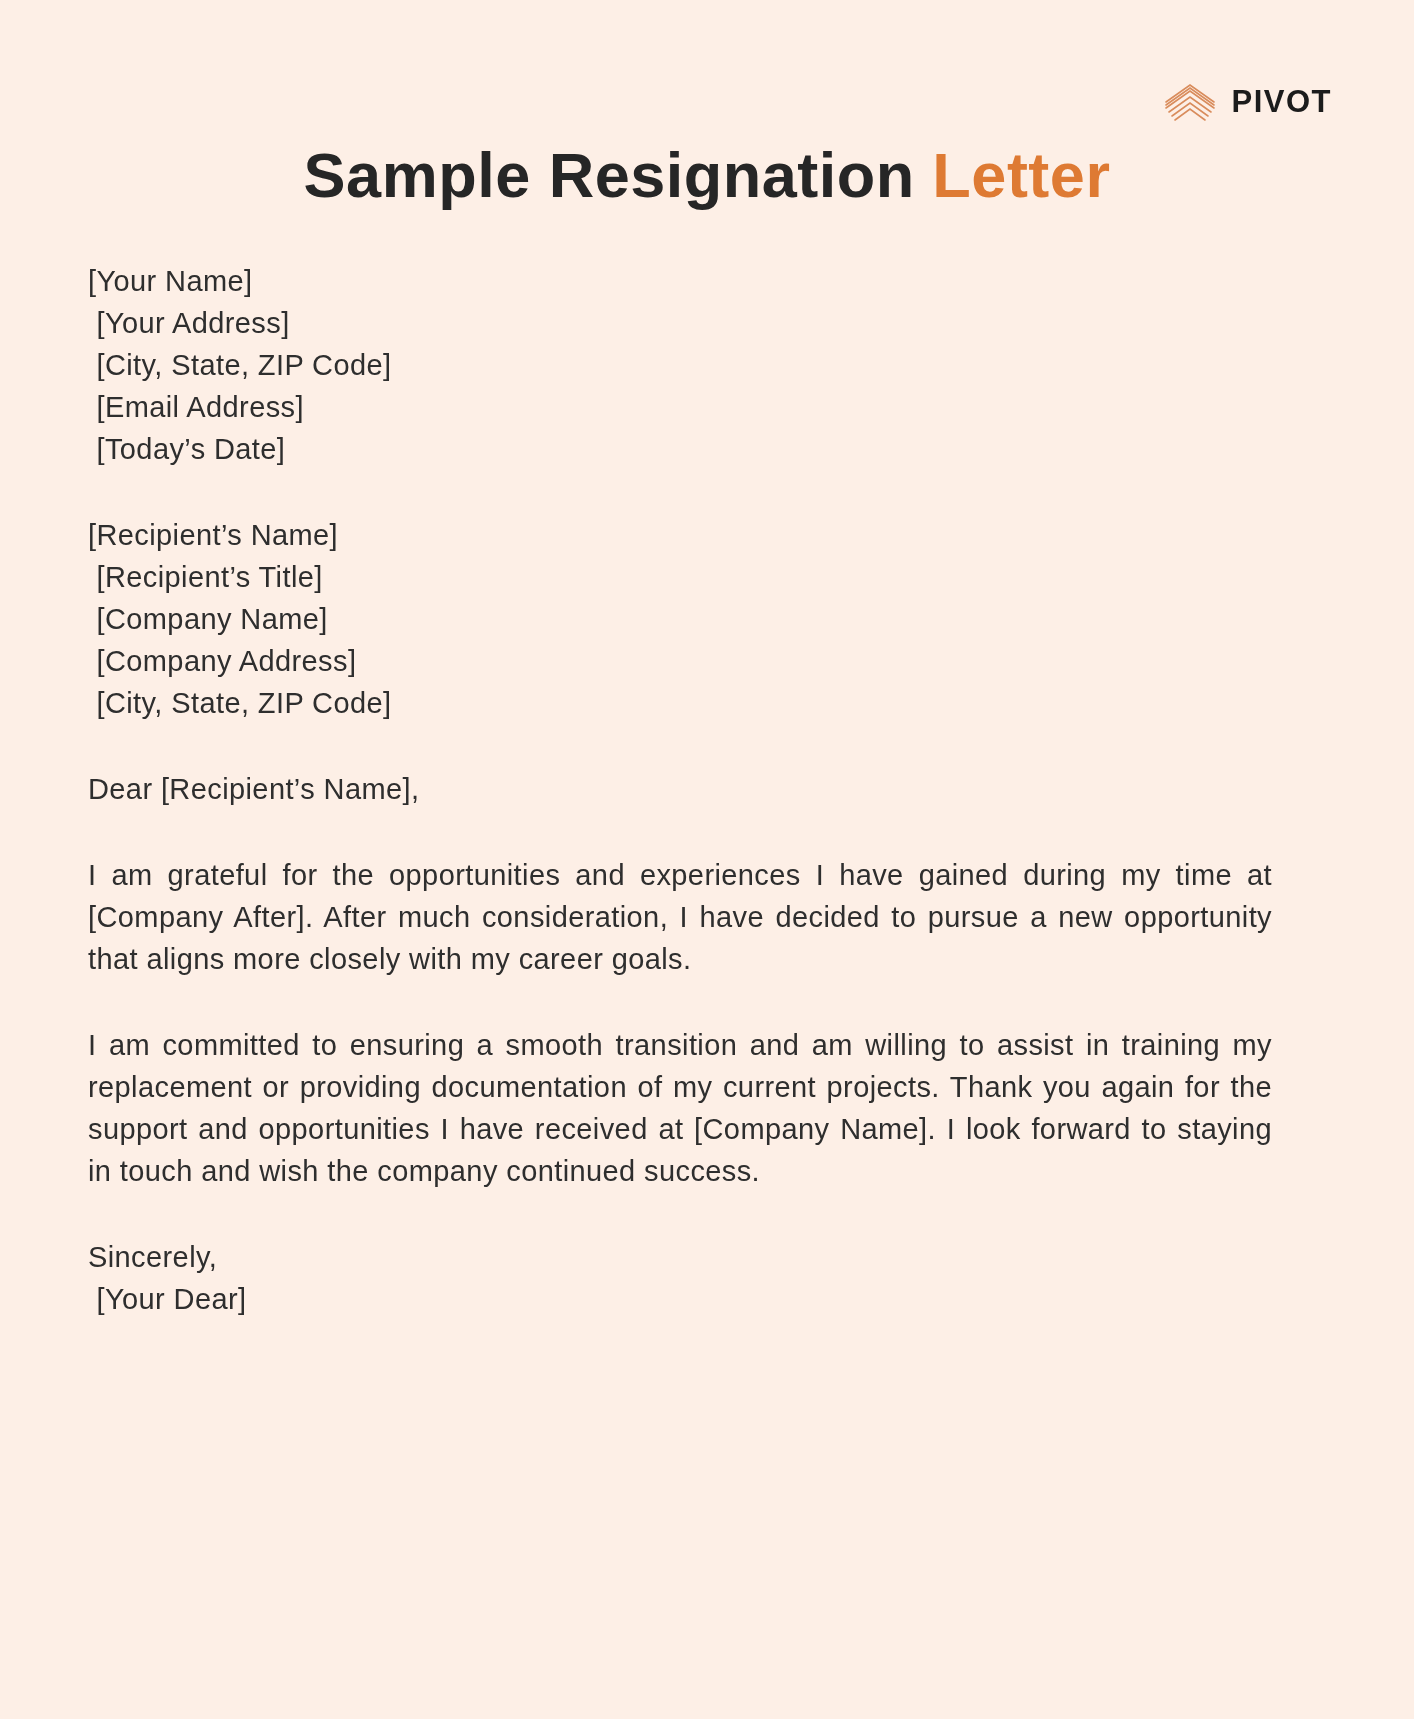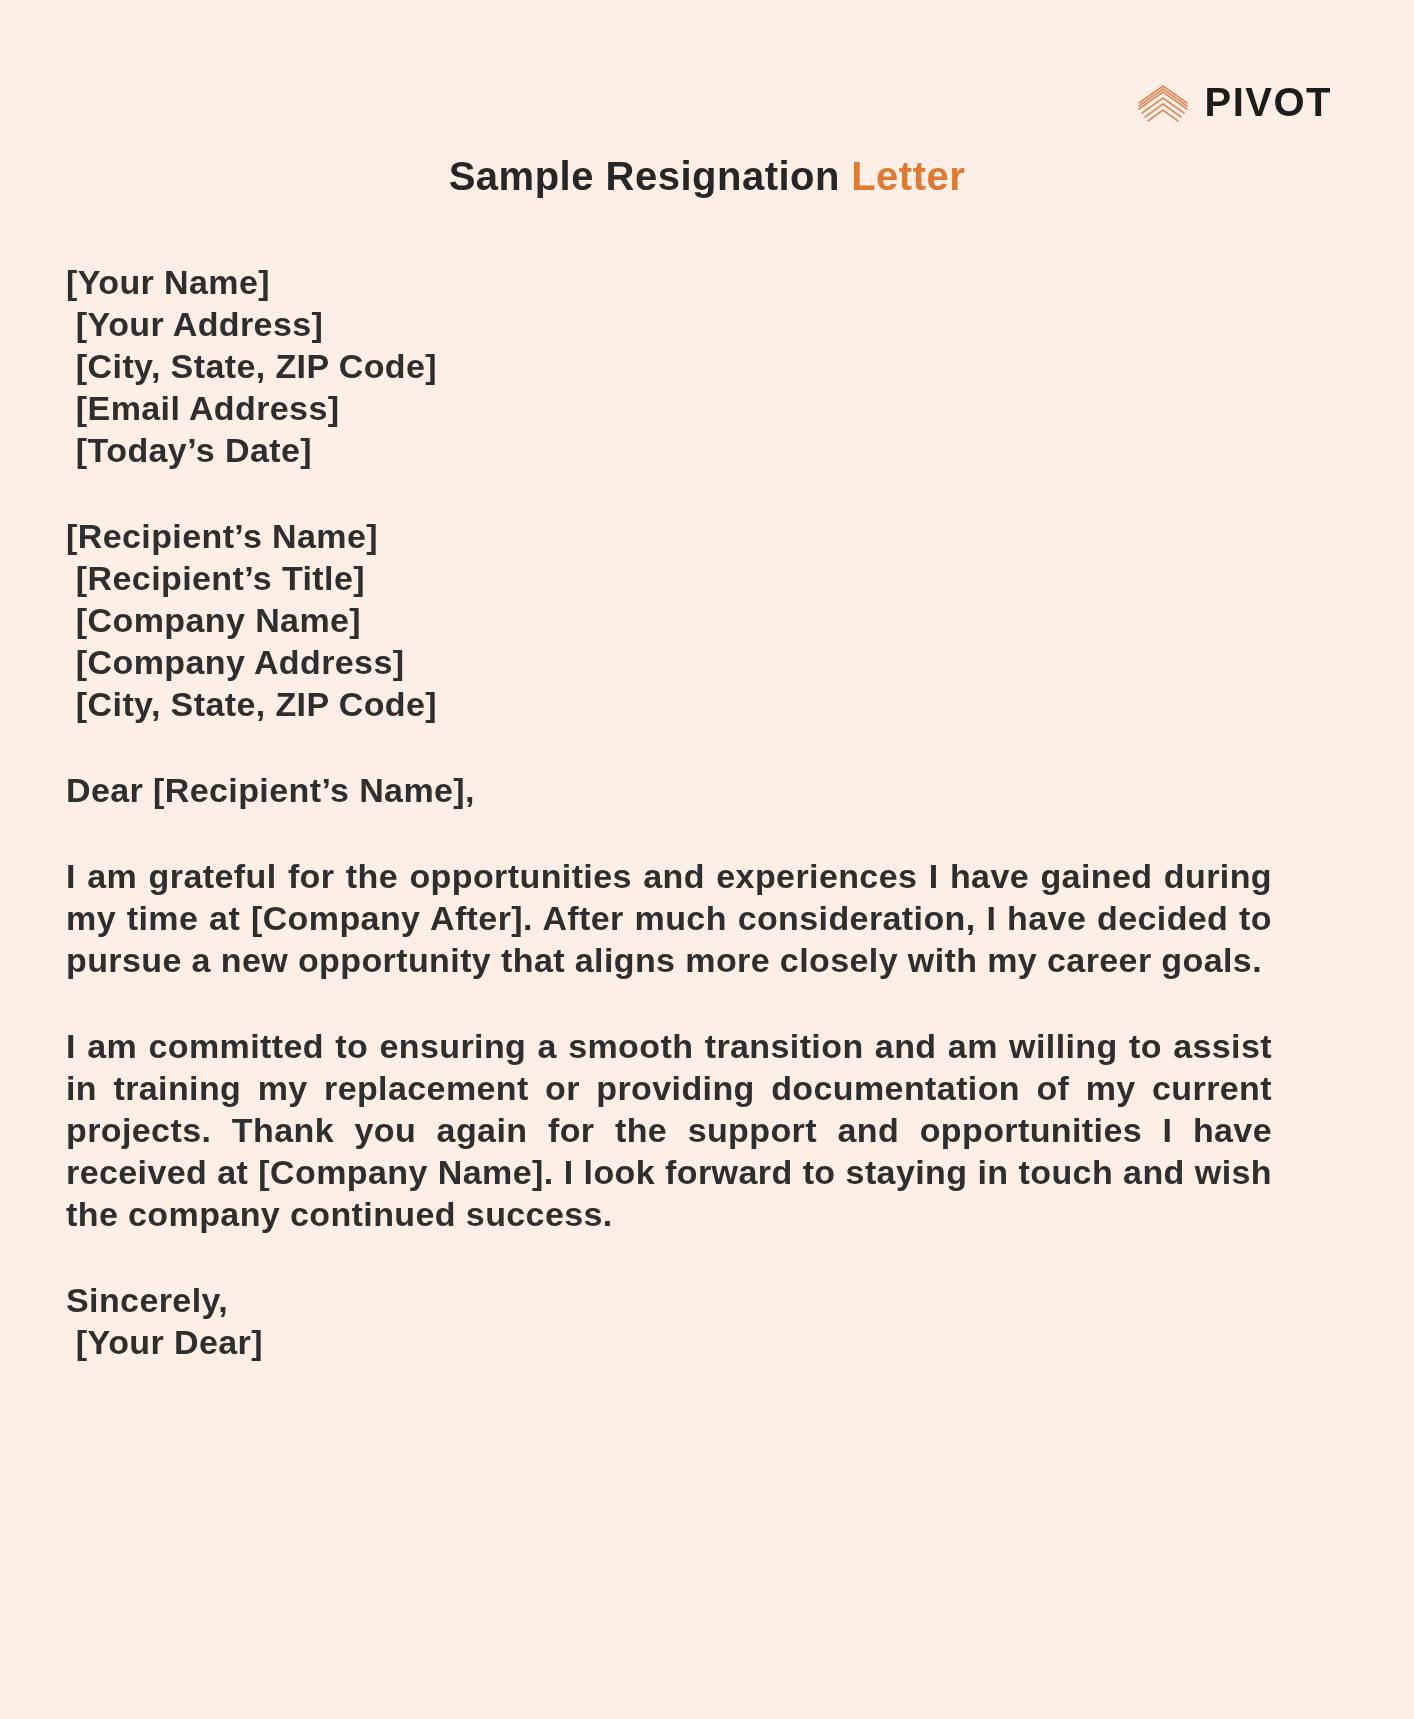--- a/index.html
+++ b/index.html
@@ -23,42 +23,42 @@
   }
   .brand-bar {
     display: flex;
     justify-content: flex-end;
     align-items: center;
     gap: 12px;
     padding: 80px 82px 0 0;
   }
   .brand-icon { display: block; }
   .brand-name {
-    font-size: 40px;
+    font-size: 31px;
     font-weight: 800;
     letter-spacing: 1.5px;
     color: #1C1C1C;
   }
   .page-title {
     margin-top: 16px;
     text-align: center;
-    font-size: 40px;
+    font-size: 63px;
     font-weight: 800;
     letter-spacing: 0.5px;
     line-height: 70px;
     color: var(--ink);
   }
   .page-title .accent {
     color: var(--accent);
     margin-left: 0.28em;
   }
   .letter {
-    margin: 50px 142px 0 66px;
-    font-size: 34px;
-    font-weight: 700;
+    margin: 50px 142px 0 88px;
+    font-size: 29px;
+    font-weight: 400;
     line-height: 42px;
     letter-spacing: 0.4px;
     color: var(--body-ink);
   }
   .block { margin-bottom: 44px; }
   .block.pre { white-space: pre-wrap; }
   .block.justify { text-align: justify; }
   .block:last-child { margin-bottom: 0; }
 </style>
 </head>

